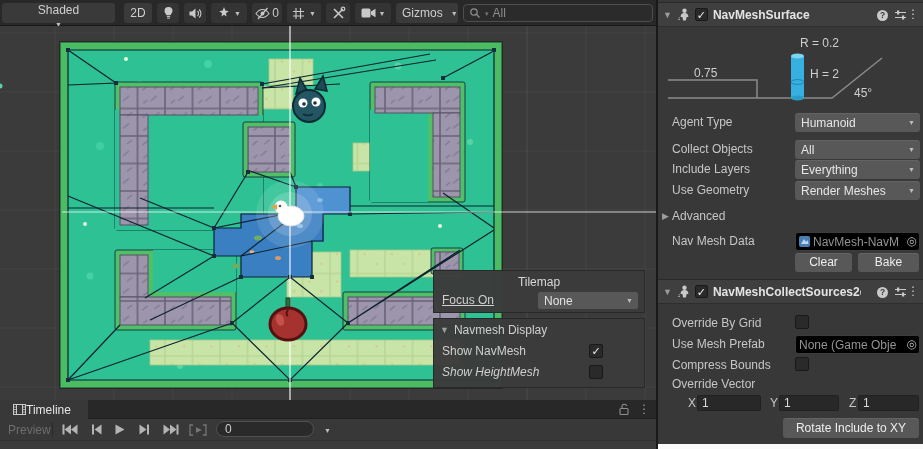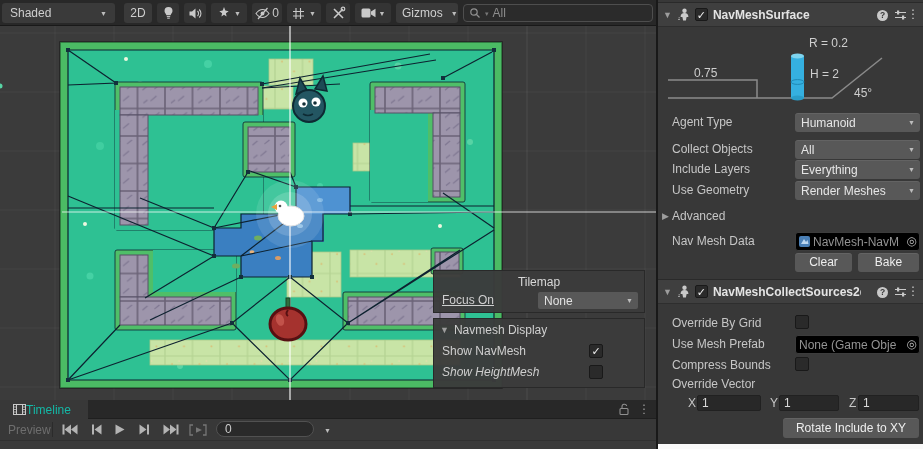--- a/index.html
+++ b/index.html
@@ -25,21 +25,21 @@
   .ovl-title { text-align:center; padding-top:4px; color:#d8d8d8; }
   .ovl-row { position:absolute; left:8px; display:flex; align-items:center; }
   .mini-drop { position:absolute; background:#585858; border-radius:2px; height:17px; display:flex; align-items:center; padding:0 6px; color:#e2e2e2; }
   .mini-drop .caret { position:absolute; right:5px; }
   .ovl-navmesh { left:433px; top:292px; width:212px; height:70px; }
   .chk { width:14px; height:14px; background:#2a2a2a; border:1px solid #191919; border-radius:2px; color:#efefef; font-size:11px; line-height:12px; text-align:center; }
 
   
   .timeline { position:absolute; left:0; top:400px; width:658px; height:49px; background:#383838; }
   .tl-tabbar { position:absolute; left:0; top:0; width:658px; height:19px; background:#282828; border-bottom:1px solid #1f1f1f; }
-  .tl-tab { position:absolute; left:0; top:0; width:88px; height:19px; background:#383838; display:flex; align-items:center; gap:0; padding-left:13px; color:#14b8a6; }
+  .tl-tab { position:absolute; left:0; top:0; width:88px; height:19px; background:#383838; display:flex; align-items:center; gap:0; padding-left:13px; color:#e5e5e5; }
   .tl-controls { position:absolute; left:0; top:19px; width:658px; height:21px; background:#383838; }
   .tl-btn { position:absolute; top:0; height:21px; display:flex; align-items:center; justify-content:center; }
   .tl-field { position:absolute; left:216px; top:2px; width:98px; height:16px; background:#2a2a2a; border:1px solid #515151; border-radius:8px; color:#cccccc; padding-left:8px; line-height:14px; }
   .tl-strip { position:absolute; left:0; top:40px; width:658px; height:9px; background:#3a3a3a; border-top:1px solid #303030; }
 
   
   .inspector { position:absolute; left:656px; top:0; width:267px; height:449px; background:#383838; border-left:2px solid #191919; }
   .hdr { position:absolute; left:0; width:265px; height:25px; background:#3f3f3f; border-top:1px solid #2a2a2a; border-bottom:1px solid #2e2e2e; display:flex; align-items:center; gap:5px; padding-left:5px; }
   .hdr-title { font-weight:bold; color:#e4e4e4; white-space:nowrap; overflow:hidden; max-width:148px; }
   .hdr .right-ic { position:absolute; top:6px; }
@@ -57,21 +57,21 @@
   .diagram { position:absolute; left:0; top:28px; width:265px; height:84px; }
   .diagram .dlab { position:absolute; color:#cfcfcf; }
   .white-strip { position:absolute; left:0; top:444px; width:265px; height:5px; background:#fafafa; }
 </style>
 </head>
 <body>
 
 <div id="app">
 
   <div class="toolbar">
-    <div class="tb" style="left:2px; width:113px; justify-content:flex-start; padding:0 8px;">
+    <div class="tb" style="left:2px; width:113px; justify-content:flex-start; padding:0 8px;flex-direction:column;">
       <span style="flex:1">Shaded</span>
       <span class="caret">▼</span>
     </div>
     <div class="tb" style="left:124px; width:28px;">
       <span>2D</span>
     </div>
     <div class="tb flat" style="left:157px; width:22px;">
       <svg width="13" height="14">
           <path d="M6.5 1a4 4 0 0 1 4 4c0 2-1.6 2.7-1.9 4.2H4.4C4.1 7.7 2.5 7 2.5 5a4 4 0 0 1 4-4z" fill="#c9c9c9"></path>
           <path d="M4.8 10.6h3.4M5.2 12.2h2.6" stroke="#c9c9c9" stroke-width="1"></path>
@@ -429,21 +429,21 @@
 
     <div class="diagram">
       <svg width="265" height="84">
         <path d="M10 70H174L224 30" stroke="#8a8a8a" stroke-width="1.5" fill="none"></path>
         <path d="M10 52H99V70" stroke="#8a8a8a" stroke-width="1.5" fill="none"></path>
         <rect x="133" y="28" width="13" height="42" fill="#35b0e0"></rect>
         <ellipse cx="139.5" cy="28" rx="6.5" ry="2.6" fill="#7fd4ee"></ellipse>
         <ellipse cx="139.5" cy="54" rx="6.5" ry="2.4" fill="none" stroke="#1f89b5" stroke-width="1"></ellipse>
         <ellipse cx="139.5" cy="70" rx="6.5" ry="2.4" fill="#2a9dc9"></ellipse>
       </svg>
-      <span class="dlab" style="left:151px; top:8px;">R = 0.2</span>
+      <span class="dlab" style="left:142px; top:8px;">R = 0.2</span>
       <span class="dlab" style="left:152px; top:39px;">H = 2</span>
       <span class="dlab" style="left:36px;  top:38px;">0.75</span>
       <span class="dlab" style="left:196px; top:58px;">45°</span>
     </div>
 
     <div class="row" style="top:113px;">
       <span class="lbl">Agent Type</span>
       <div class="drop">
           <span>Humanoid</span>
           <span class="caret">▼</span>

